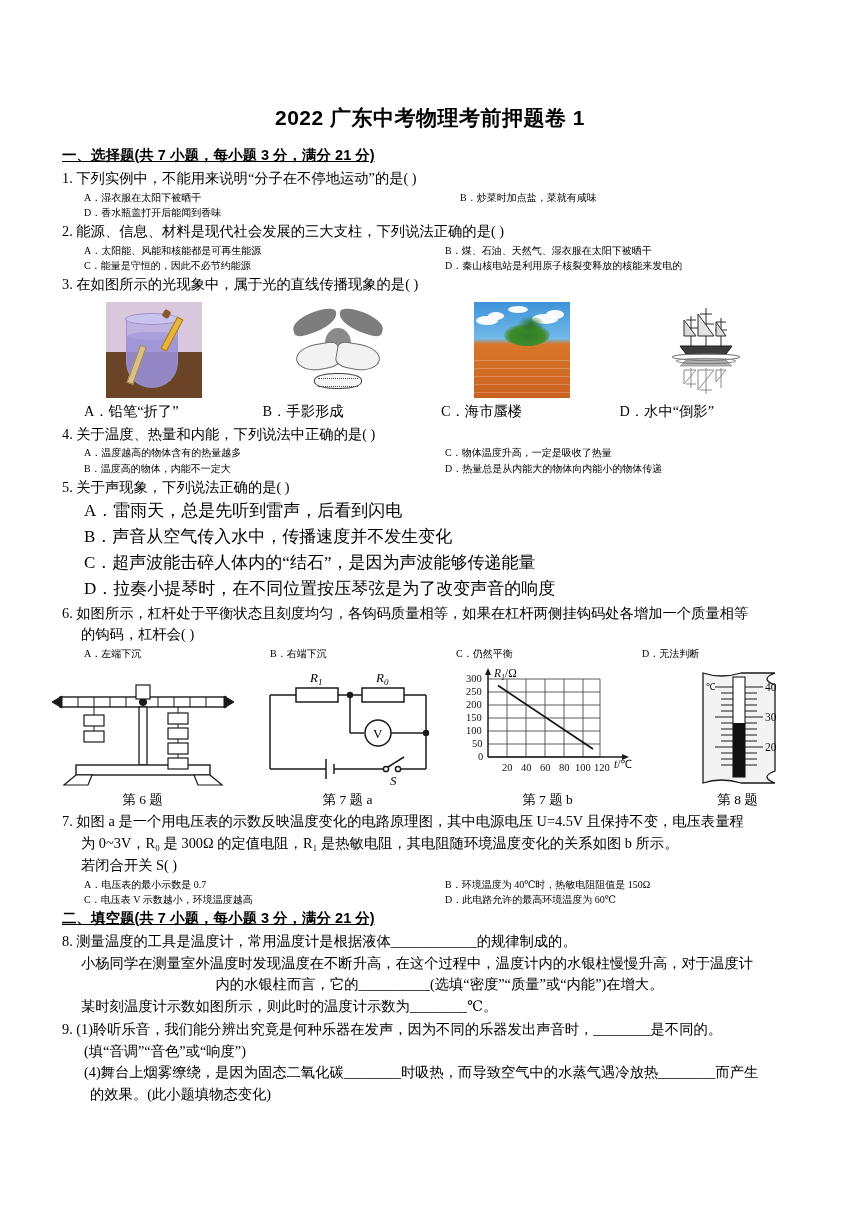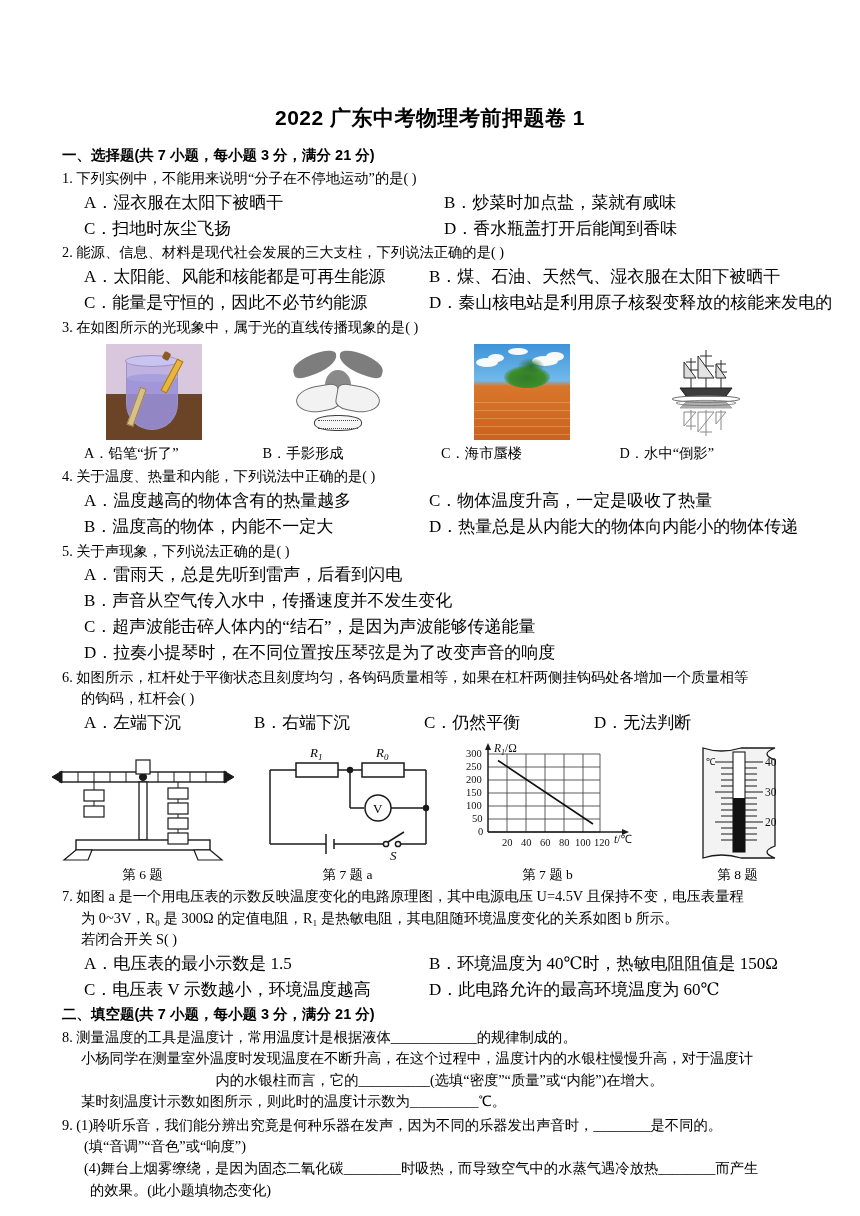--- a/index.html
+++ b/index.html
@@ -20,30 +20,31 @@
     font-weight: bold;
     font-size: 21px;
     letter-spacing: .5px;
     margin: 18px 0 14px 0;
   }
   .section-head {
     font-family: "Liberation Sans", sans-serif;
     font-weight: bold;
     font-size: 14.5px;
     margin: 4px 0 3px 0;
+    text-decoration: underline;
   }
   .q { font-size: 14.3px; line-height: 1.52; margin: 1px 0 0 0; }
   .hang { padding-left: 19px; text-indent: -19px; }
 
   .opts-2col {
     display: grid;
     grid-template-columns: 360px 1fr;
-    column-gap: 0px;
+    column-gap: 16px;
     padding-left: 22px;
-    font-size: 17px;
+    font-size: 10px;
     line-height: 1.52;
   }
   .opts-1col {
     padding-left: 22px;
     font-size: 17px;
     line-height: 1.52;
   }
   .opt { white-space: nowrap; }
 
   
@@ -139,21 +140,20 @@
   <div class="doc-title">2022 广东中考物理考前押题卷 1</div>
 
   <div class="section-head">一、选择题(共 7 小题，每小题 3 分，满分 21 分)</div>
 
   <div class="q">
     <div class="hang"><span>1.</span>
       <span>下列实例中，不能用来说明“分子在不停地运动”的是(        )</span></div>
     <div class="opts-2col">
       <div class="opt">A．湿衣服在太阳下被晒干</div>
       <div class="opt">B．炒菜时加点盐，菜就有咸味</div>
-      <div class="opt">C．扫地时灰尘飞扬</div>
       <div class="opt">D．香水瓶盖打开后能闻到香味</div>
     </div>
   </div>
 
   <div class="q">
     <div class="hang"><span>2.</span>
       <span>能源、信息、材料是现代社会发展的三大支柱，下列说法正确的是(        )</span></div>
     <div class="opts-2col" style="grid-template-columns:345px 1fr;">
       <div class="opt">A．太阳能、风能和核能都是可再生能源</div>
       <div class="opt">B．煤、石油、天然气、湿衣服在太阳下被晒干</div>
@@ -457,35 +457,35 @@
       <div class="fig-cap">第 8 题</div>
     </div>
   </div>
 
   <div class="q" style="margin-top:2px;">
     <div class="hang"><span>7.</span>
       <span>如图 a 是一个用电压表的示数反映温度变化的电路原理图，其中电源电压 U=4.5V 且保持不变，电压表量程</span></div>
     <div style="padding-left:19px;">为 0~3V，R₀ 是 300Ω 的定值电阻，R₁ 是热敏电阻，其电阻随环境温度变化的关系如图 b 所示。</div>
     <div style="padding-left:19px;">若闭合开关 S(        )</div>
     <div class="opts-2col" style="grid-template-columns:345px 1fr;">
-      <div class="opt">A．电压表的最小示数是 1.5</div>
+      <div class="opt">A．电压表的最小示数是 0.7</div>
       <div class="opt">B．环境温度为 40℃时，热敏电阻阻值是 150Ω</div>
       <div class="opt">C．电压表 V 示数越小，环境温度越高</div>
       <div class="opt">D．此电路允许的最高环境温度为 60℃</div>
     </div>
   </div>
 
   <div class="section-head" style="margin-top:2px;">二、填空题(共 7 小题，每小题 3 分，满分 21 分)</div>
 
   <div class="q">
     <div class="hang"><span>8.</span>
       <span>测量温度的工具是温度计，常用温度计是根据液体____________的规律制成的。</span></div>
     <div style="padding-left:19px;">小杨同学在测量室外温度时发现温度在不断升高，在这个过程中，温度计内的水银柱慢慢升高，对于温度计</div>
     <div style="padding-left:19px;text-align:center;">内的水银柱而言，它的__________(选填“密度”“质量”或“内能”)在增大。</div>
-    <div style="padding-left:19px;font-family:Liberation Mono, monospace;">某时刻温度计示数如图所示，则此时的温度计示数为________℃。</div>
+    <div style="padding-left:19px;">某时刻温度计示数如图所示，则此时的温度计示数为________℃。</div>
   </div>
 
   <div class="q">
     <div class="hang"><span>9.</span>
       <span>(1)聆听乐音，我们能分辨出究竟是何种乐器在发声，因为不同的乐器发出声音时，________是不同的。</span></div>
     <div style="padding-left:22px;">(填“音调”“音色”或“响度”)</div>
     <div style="padding-left:22px;">(4)舞台上烟雾缭绕，是因为固态二氧化碳________时吸热，而导致空气中的水蒸气遇冷放热________而产生</div>
     <div style="padding-left:28px;">的效果。(此小题填物态变化)</div>
   </div>
 

